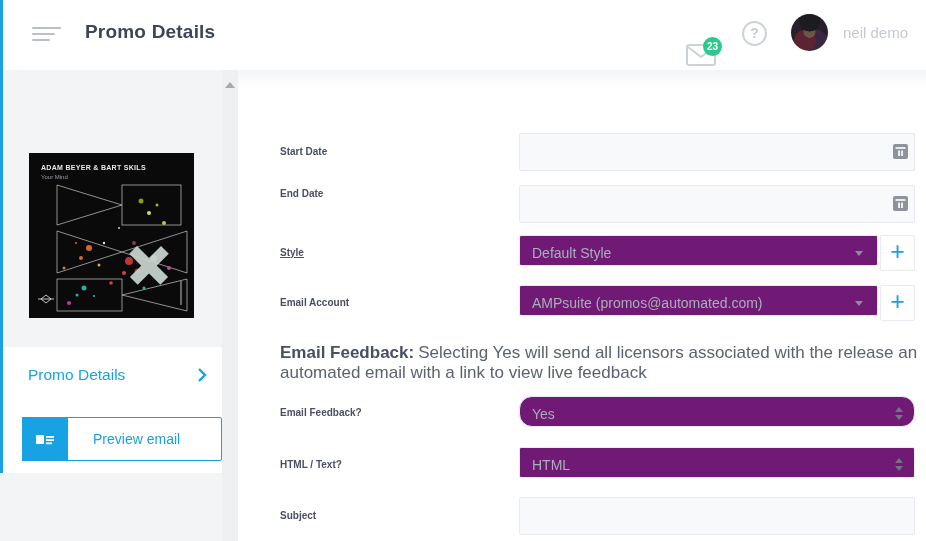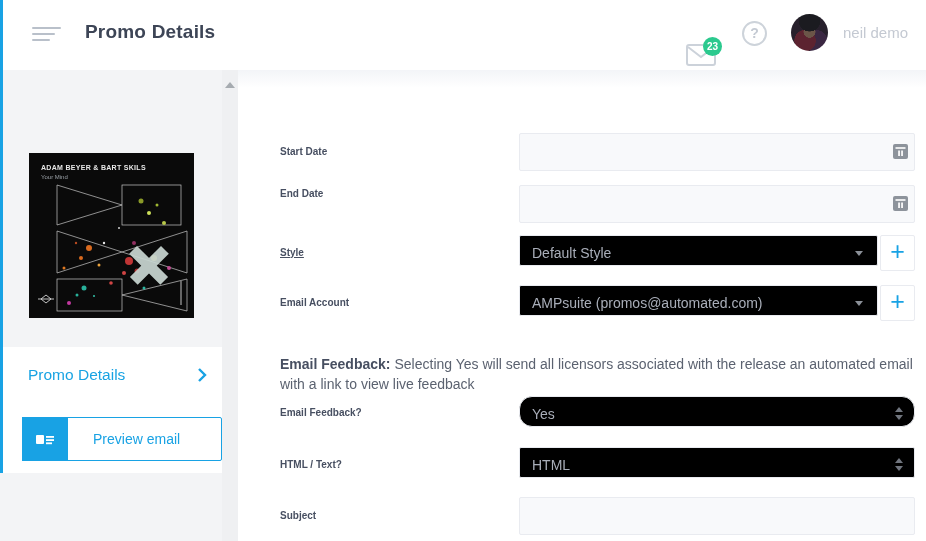--- a/index.html
+++ b/index.html
@@ -60,36 +60,36 @@
   .nav-chevron-gray { position:absolute; left:202px; top:26px; }
 
   
   .main { position:absolute; left:238px; top:70px; width:688px; height:471px; background:#fff; }
   .main::before { content:""; position:absolute; left:0; top:0; width:688px; height:18px;
     background:linear-gradient(rgba(236,239,244,.65), rgba(255,255,255,0)); pointer-events:none; }
   .f-label { position:absolute; left:42px; font-size:10px; font-weight:700; color:#474f61; }
   .f-input { position:absolute; left:281px; width:396px; height:38px; background:#f8f9fb;
     border:1px solid #e9ebf0; border-radius:2px; font-family:"Liberation Sans",sans-serif;
     font-size:14px; color:#6a7180; padding:0 34px 0 12px; outline:none; }
-  .f-select { position:absolute; left:281px; height:31px; background:#000000;
+  .f-select { position:absolute; left:281px; height:31px; background:#701a75;
     border:1px solid #e9ebf0; border-radius:2px; cursor:pointer;padding-left:20px; }
   .f-select .val { position:absolute; left:12px; top:0; height:34px; line-height:34px; font-size:14px; color:#a9aeb9;
     white-space:nowrap; }
   .w-full { width:396px; }
   .w-short { width:359px; }
   .caret-down { position:absolute; right:14px; top:15px; width:0; height:0;
     border-left:4.5px solid transparent; border-right:4.5px solid transparent; border-top:5px solid #8b9098; }
   .stepper { position:absolute; right:11px; top:10px; }
   .stepper i { display:block; width:0; height:0; border-left:4.5px solid transparent; border-right:4.5px solid transparent; }
   .stepper i.up { border-bottom:5px solid #70757e; margin-bottom:3px; }
   .stepper i.dn { border-top:5px solid #70757e; }
   .add-btn { position:absolute; left:642px; width:35px; height:36px; background:#fff; border:1px solid #e9ebf0;
     border-radius:2px; color:#18a2e4; font-size:25px; font-weight:400; text-align:center; line-height:31px; cursor:pointer; }
   .cal-icon { position:absolute; right:10px; top:11px; pointer-events:none; }
-  .note { position:absolute; left:42px; top:284px; width:640px; font-size:14px; line-height:20px; color:#5b6270; }
+  .note { position:absolute; left:42px; top:273px; width:640px; font-size:17px; line-height:20px; color:#5b6270; }
   .note b { color:#474f61; margin-right:4px; }
 </style>
 </head>
 <body>
 
 <div class="stage">
 
   <div class="accent-stripe"></div>
 
   <div class="header">

